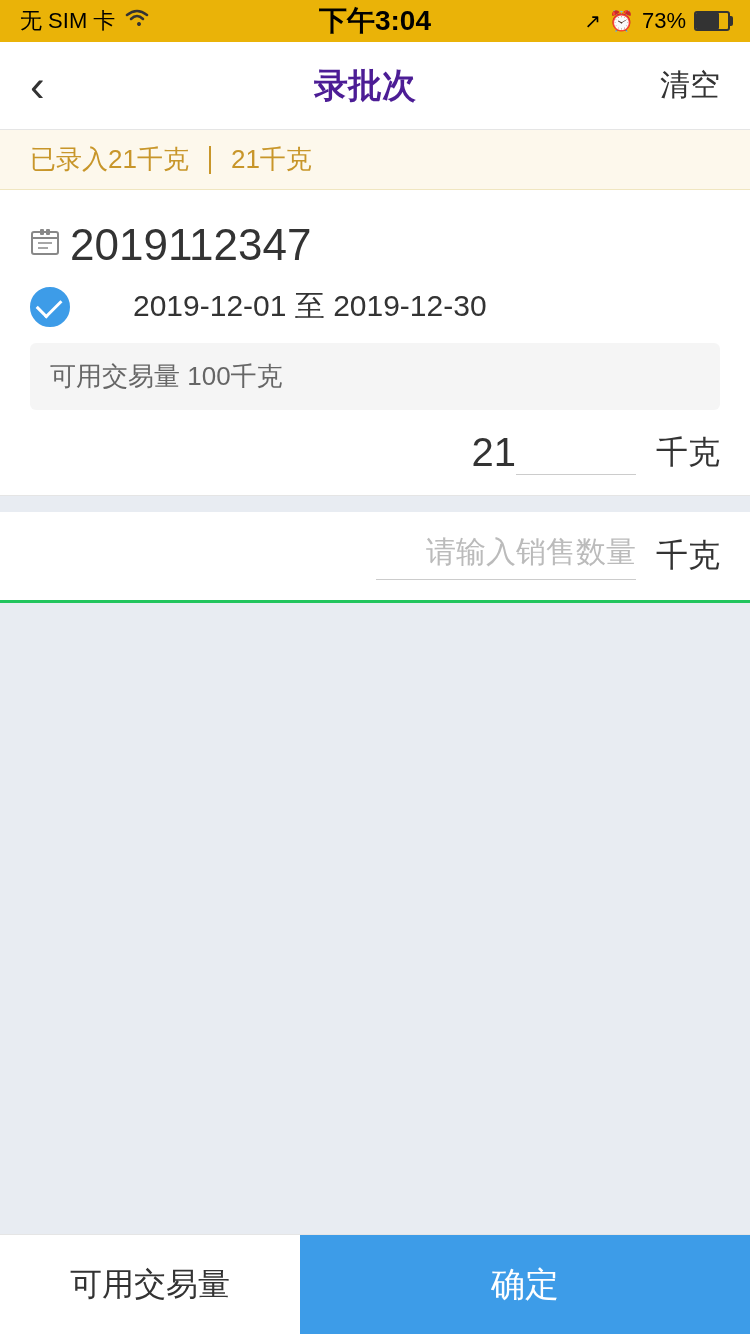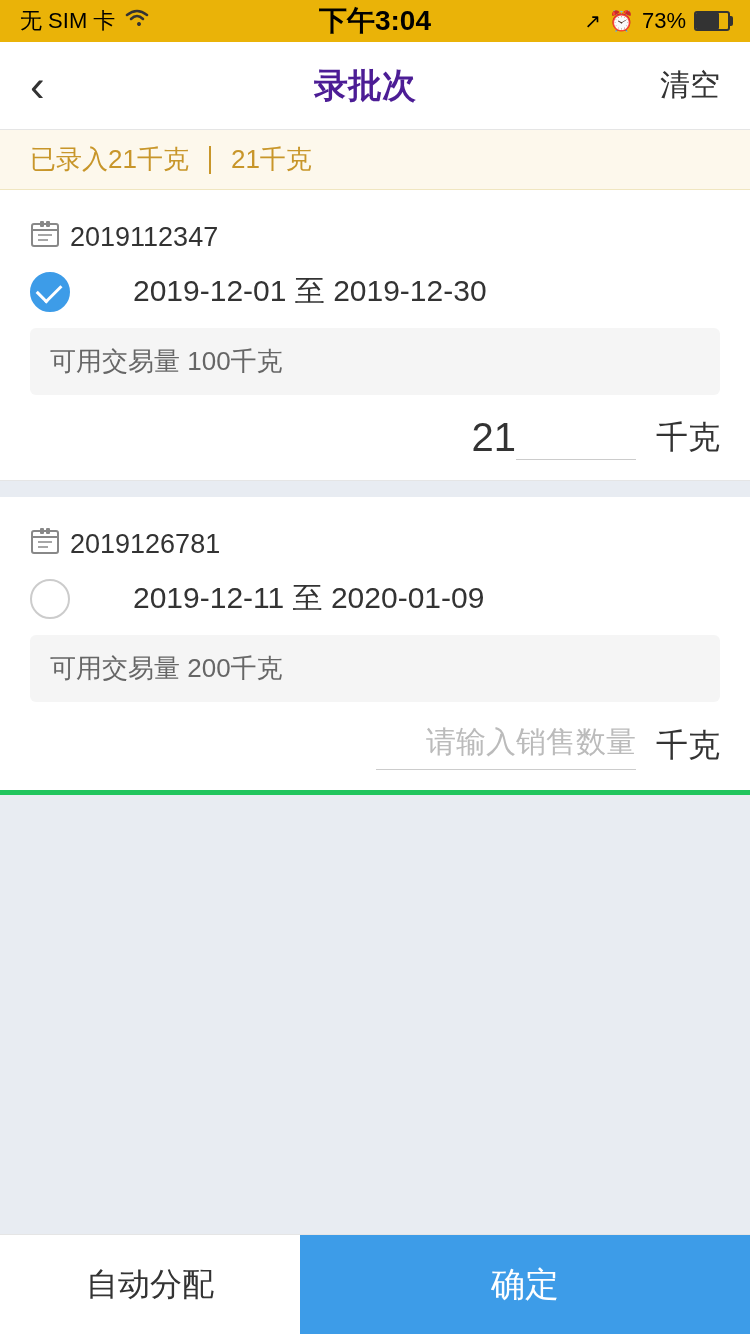--- a/index.html
+++ b/index.html
@@ -111,21 +111,21 @@
       display: flex;
       align-items: center;
       gap: 10px;
       margin-bottom: 16px;
     }
     .batch-icon {
       font-size: 30px;
       color: #666;
     }
     .batch-id {
-      font-size: 27px;
+      font-size: 44px;
       color: #333;
       font-weight: 500;
     }
 
     .batch-date-row {
       display: flex;
       align-items: center;
       gap: 16px;
       margin-bottom: 16px;
     }
@@ -190,21 +190,21 @@
       background: #e8ecf2;
     }
 
     
     .qty-input-row {
       display: flex;
       align-items: center;
       justify-content: flex-end;
       padding: 20px 30px;
       gap: 20px;
-      border-bottom: 5px solid #22c55e;
+      border-bottom: 3px solid #22c55e;
       position: relative;
     }
     .qty-input-placeholder {
       font-size: 30px;
       color: #bbb;
     }
     .qty-input-unit {
       font-size: 32px;
       color: #333;
     }
@@ -325,49 +325,29 @@
         <span class="quantity-value">21</span>
         <div style="width:120px;height:1px;background:#ccc;margin-top:4px;"></div>
       </div>
       <span class="quantity-unit">千克</span>
     </div>
   </div>
 
   <div class="section-divider"></div>
 
   <div class="card-section">
-    <div class="batch-item">
-      <div class="batch-header">
-        <span class="batch-icon">
-          <svg width="30" height="28" viewBox="0 0 30 28">
-            <rect x="2" y="4" width="26" height="22" rx="2" fill="none" stroke="#888" stroke-width="2"></rect>
-            <rect x="10" y="1" width="4" height="6" rx="1" fill="#888"></rect>
-            <rect x="16" y="1" width="4" height="6" rx="1" fill="#888"></rect>
-            <line x1="2" y1="10" x2="28" y2="10" stroke="#888" stroke-width="2"></line>
-            <line x1="8" y1="15" x2="22" y2="15" stroke="#888" stroke-width="1.5"></line>
-            <line x1="8" y1="20" x2="18" y2="20" stroke="#888" stroke-width="1.5"></line>
-          </svg>
-        </span>
-        <span class="batch-id">2019126781</span>
-      </div>
-      <div class="batch-date-row">
-        <div class="checkbox-circle"></div>
-        <span class="batch-date">2019-12-11 至 2020-01-09</span>
-      </div>
-      <div class="available-qty">可用交易量 200千克</div>
-    </div>
     <div class="qty-input-row">
       <div style="position:relative; display:flex; flex-direction:column; align-items:flex-end; flex:1;">
         <span class="qty-input-placeholder">请输入销售数量</span>
         <div style="width:260px;height:1px;background:#ccc;margin-top:6px;"></div>
       </div>
       <span class="qty-input-unit">千克</span>
     </div>
   </div>
 
   <div class="bottom-area"></div>
 
   <div class="bottom-buttons">
-    <button class="btn-auto">自动分配</button>
+    <button class="btn-auto">可用交易量</button>
     <button class="btn-confirm">确定</button>
   </div>
 
 </div>
 
 </body></html>

